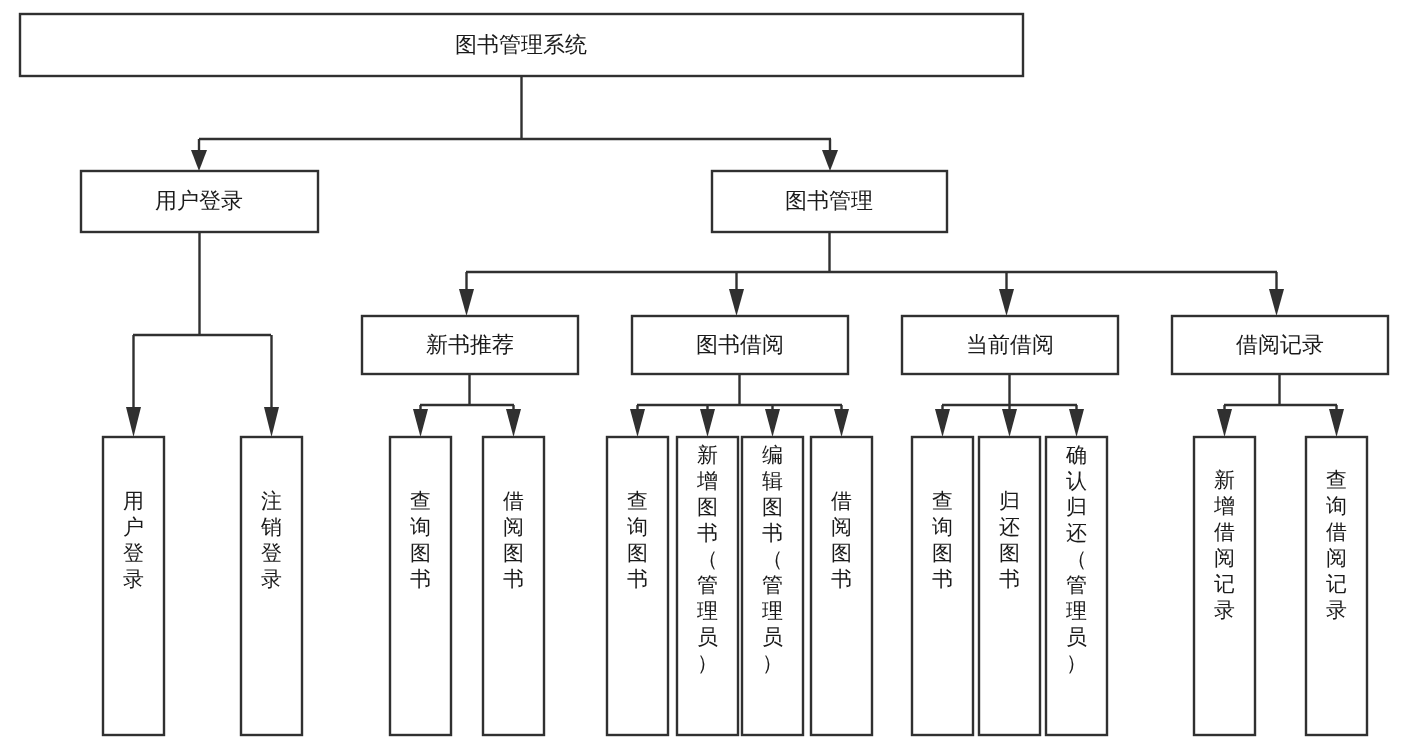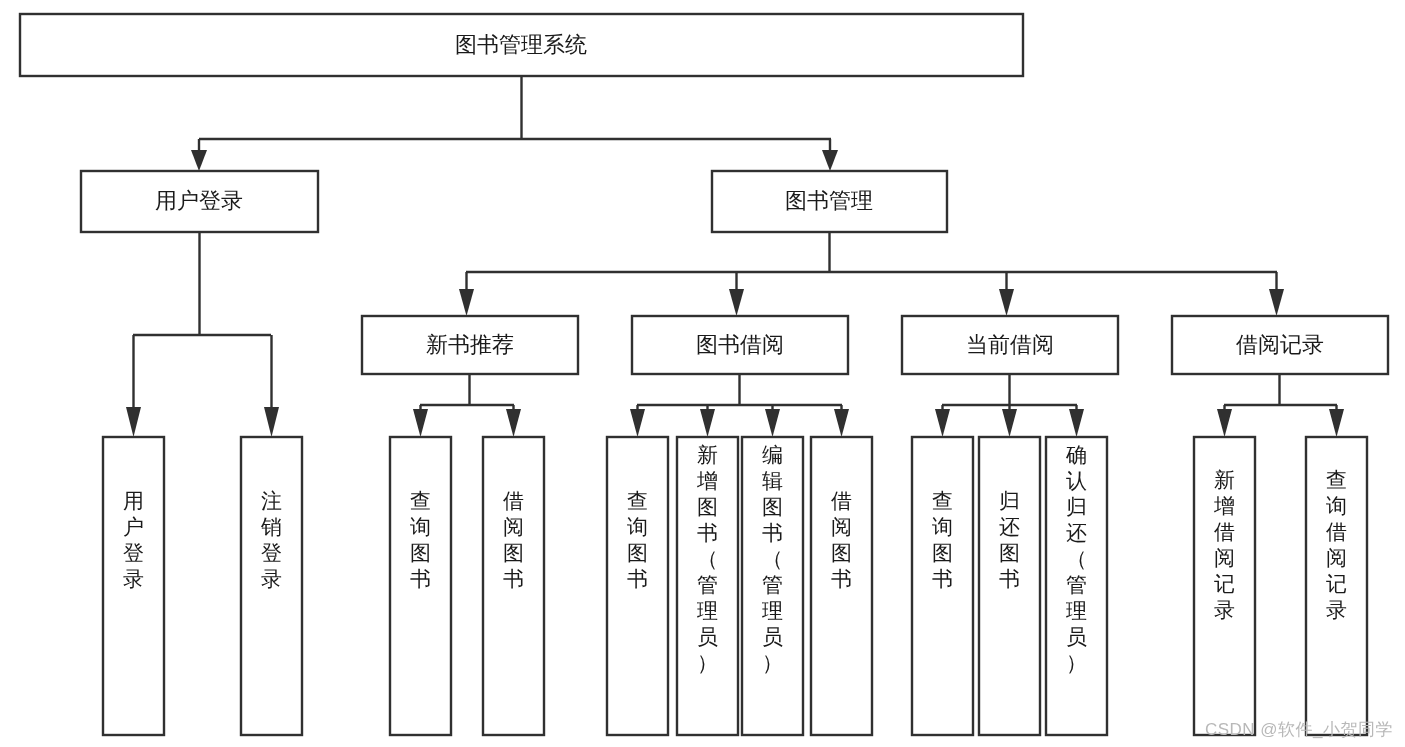--- a/index.html
+++ b/index.html
@@ -235,14 +235,13 @@
       <text class="node-label-vertical" x="1224.5" y="487"><tspan x="1224.5" dy="0">新</tspan><tspan x="1224.5" dy="26">增</tspan><tspan x="1224.5" dy="26">借</tspan><tspan x="1224.5" dy="26">阅</tspan><tspan x="1224.5" dy="26">记</tspan><tspan x="1224.5" dy="26">录</tspan></text>
     </g>
 
     <g>
       <rect class="node-box" x="1306" y="437" width="61" height="298"></rect>
       <text class="node-label-vertical" x="1336.5" y="487"><tspan x="1336.5" dy="0">查</tspan><tspan x="1336.5" dy="26">询</tspan><tspan x="1336.5" dy="26">借</tspan><tspan x="1336.5" dy="26">阅</tspan><tspan x="1336.5" dy="26">记</tspan><tspan x="1336.5" dy="26">录</tspan></text>
     </g>
 
   </svg>
 
-  <div class="watermark">CSDN @软件_小贺同学</div>
 </div>
 
 </body></html>

